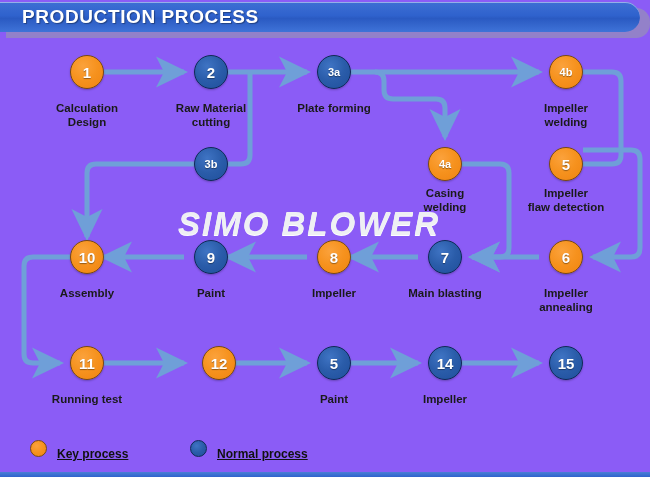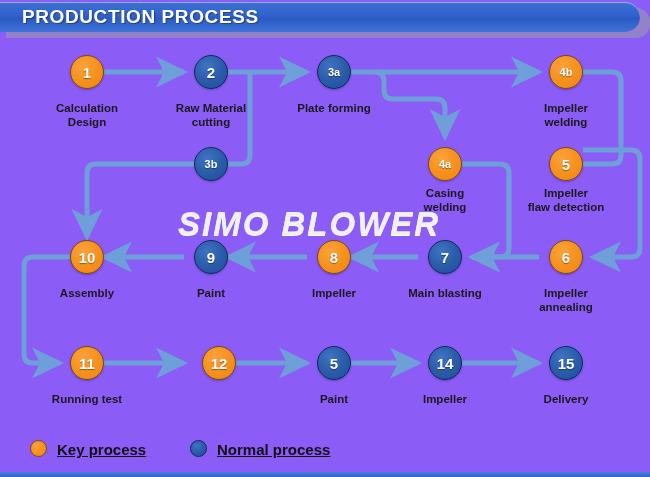--- a/index.html
+++ b/index.html
@@ -83,24 +83,25 @@
   }
   .legend-dot.orange{
     background:radial-gradient(circle at 38% 32%, #fba23c 0%, #f6921e 50%, #ef8411 100%);
     border:1.5px solid #7a4a10;box-sizing:border-box;
   }
   .legend-dot.blue{
     background:radial-gradient(circle at 38% 32%, #3f74c4 0%, #2a5ca9 50%, #1f4f9c 100%);
     border:1.5px solid #0d2a55;box-sizing:border-box;
   }
   .legend-text{
-    position:absolute;font-size:15px;font-weight:bold;color:#111111;
+    position:absolute;font-size:12px;font-weight:bold;color:#111111;
     text-decoration:underline;
     font-family:"Liberation Sans", sans-serif;
     white-space:nowrap;
+    margin-top:6px;
   }
   .footer-bar{
     position:absolute;left:0;bottom:0;width:650px;height:5px;
     background:linear-gradient(to bottom,#4a7fd6,#2f62cd);
   }
 </style>
 </head>
 <body>
 
 <div id="page">
@@ -194,21 +195,20 @@
 
   <div class="node orange" style="left:202px;top:346px;">12</div>
 
   <div class="node blue" style="left:317px;top:346px;">5</div>
   <div class="label" style="left:280px;top:392px;width:108px;">Paint</div>
 
   <div class="node blue" style="left:428px;top:346px;">14</div>
   <div class="label" style="left:391px;top:392px;width:108px;">Impeller</div>
 
   <div class="node blue" style="left:549px;top:346px;">15</div>
-  <div class="label" style="left:512px;top:392px;width:108px;">Delivery</div>
 
   <div class="legend-dot orange" style="left:30px;top:440px;"></div>
   <div class="legend-text" style="left:57px;top:441px;">Key process</div>
   <div class="legend-dot blue" style="left:190px;top:440px;"></div>
   <div class="legend-text" style="left:217px;top:441px;text-align:right;">Normal process</div>
 
   <div class="footer-bar"></div>
 </div>
 
 </body></html>

